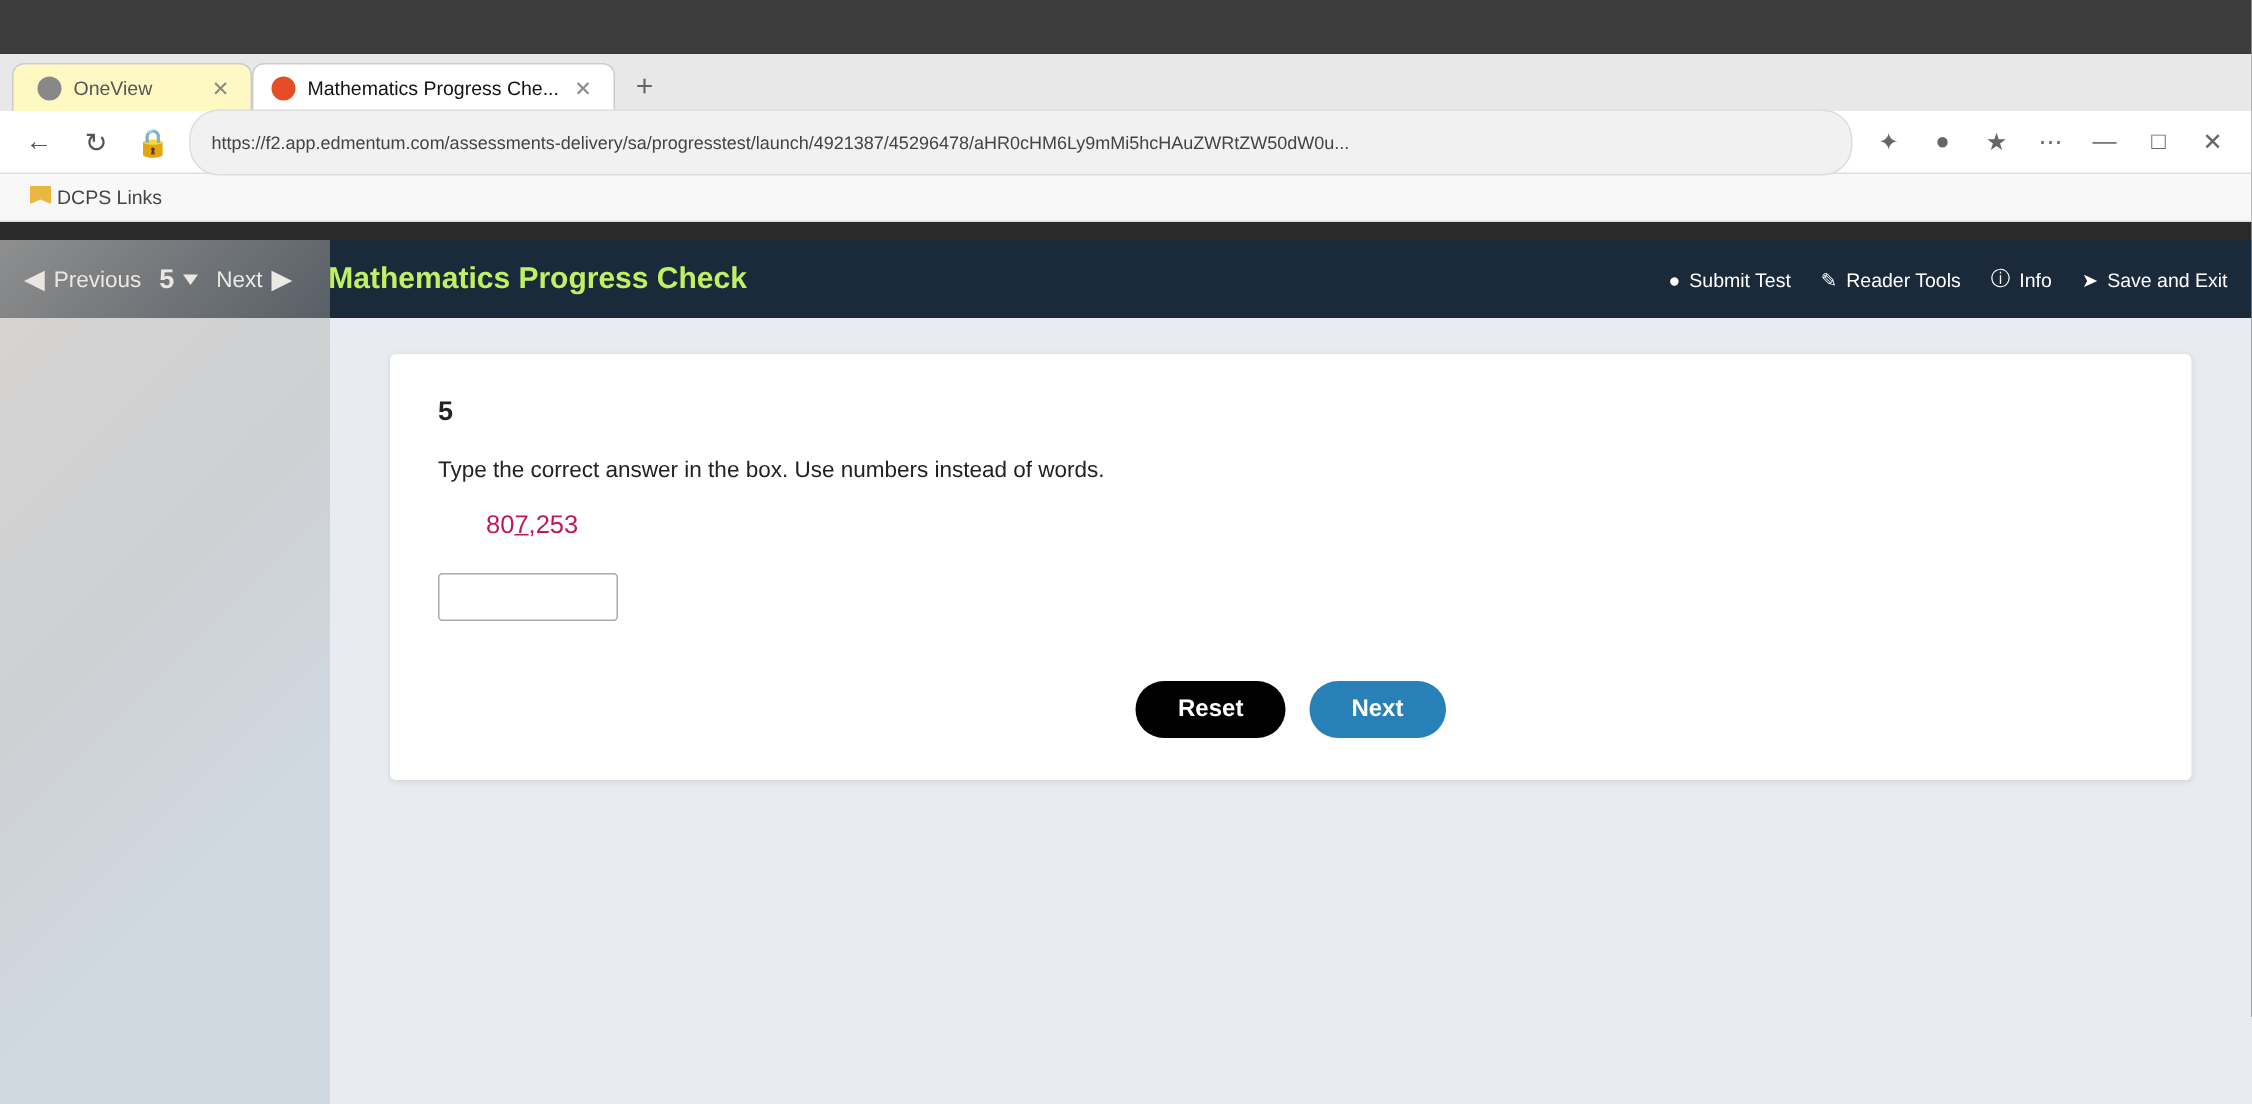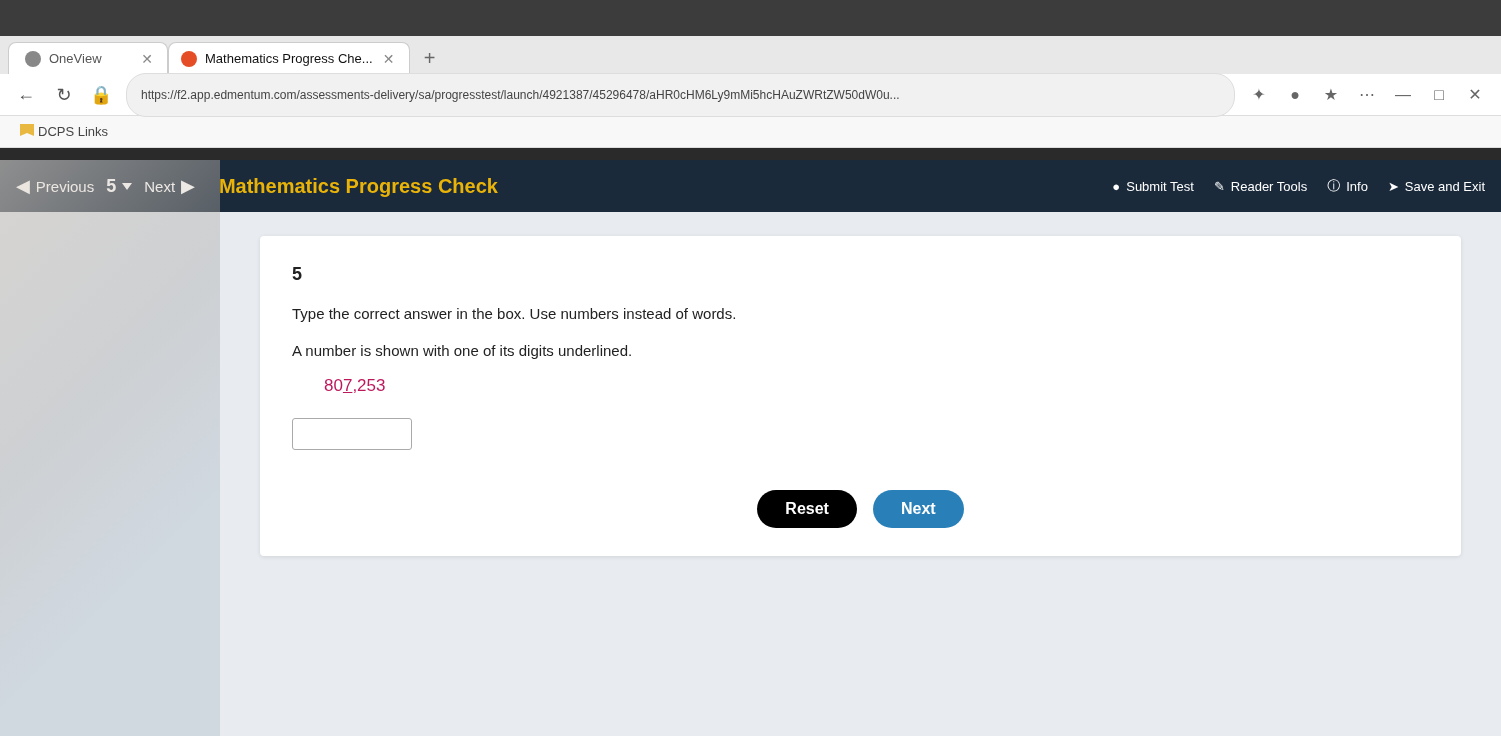--- a/index.html
+++ b/index.html
@@ -47,21 +47,21 @@
       border-radius: 8px 8px 0 0;
       border: 1px solid #ccc;
       border-bottom: none;
       font-size: 13px;
       color: #333;
       gap: 8px;
       min-width: 160px;
     }
 
     .tab.inactive {
-      background: #ffffff;
+      background: #fef9c3;
       color: #555;
       padding-left: 16px;
     }
 
     .tab.active {
       background: #fff;
       color: #111;
     }
 
     .tab-icon {
@@ -224,21 +224,21 @@
       align-items: center;
       gap: 6px;
       color: #fff;
       font-size: 15px;
       cursor: pointer;
     }
 
     .test-title {
       font-size: 20px;
       font-weight: bold;
-      color: #eab308;
+      color: #bef264;
       margin-left: 12px;
       flex: 1;
     }
 
     .header-actions {
       display: flex;
       align-items: center;
       gap: 20px;
       margin-left: auto;
     }
@@ -460,21 +460,20 @@
 </div>
 
 <div class="photo-overlay"></div>
 
 <div class="main-content" style="top: 212px; bottom: 0;">
   <div class="question-container">
     <div class="question-number">5</div>
 
     <div class="instruction-text">Type the correct answer in the box. Use numbers instead of words.</div>
 
-    <div class="question-body">A number is shown with one of its digits underlined.</div>
 
     <div class="number-display">80<span class="underlined">7</span>,253</div>
 
 
     <input type="text" class="answer-input" style="">
 
     <div class="action-buttons">
       <button class="btn-reset">Reset</button>
       <button class="btn-next">Next</button>
     </div>

